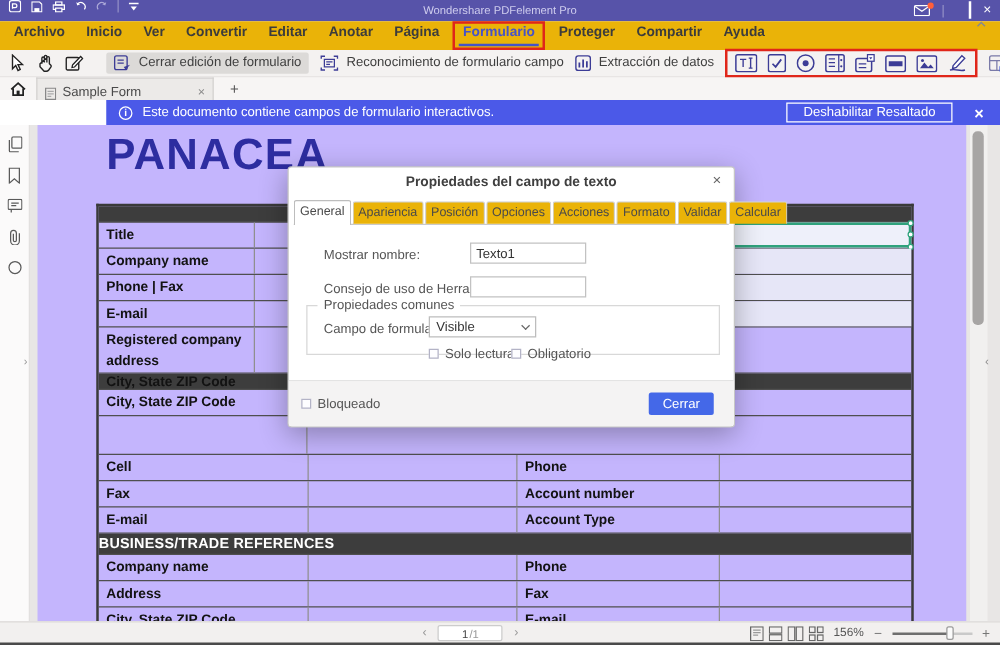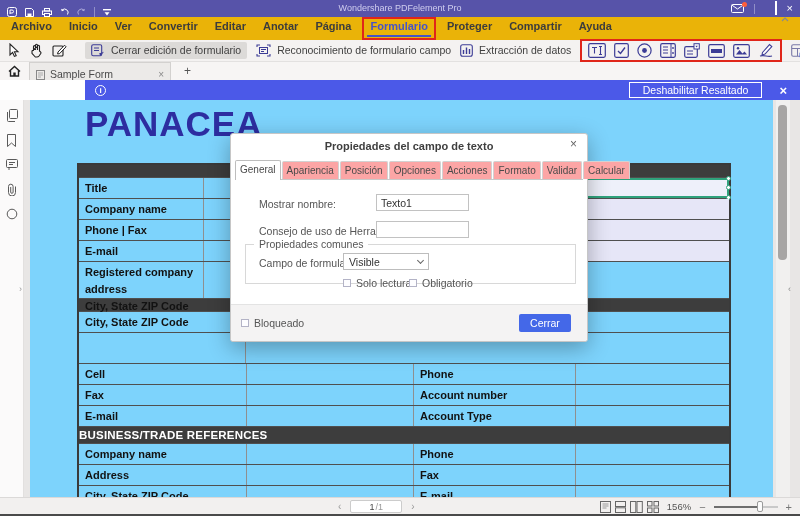--- a/index.html
+++ b/index.html
@@ -1,21 +1,21 @@
 <!DOCTYPE html>
 <html><head>
 <meta charset="utf-8">
 <style>
 *{box-sizing:border-box;margin:0;padding:0}
 html,body{width:800px;height:516px}
 body{font-family:"Liberation Sans","DejaVu Sans",sans-serif;position:relative;overflow:hidden;background:#fff}
 svg{display:block}
 
 
-.titlebar{position:absolute;top:0;left:0;right:0;height:17px;background:#5753a9;display:flex;align-items:flex-end;padding:0 7px}
+.titlebar{position:absolute;top:0;left:0;right:0;height:17px;background:#5753a9;display:flex;align-items:flex-start;padding:0 7px}
 .tb-icons{display:flex;align-items:center;gap:8px;position:relative;z-index:1}
 .tb-sep{width:1px;height:10px;background:rgba(255,255,255,.35)}
 .tb-title{position:absolute;left:0;right:0;top:0;height:17px;line-height:17px;text-align:center;font-size:9px;color:#cfcdee}
 .tb-right{margin-left:auto;display:flex;align-items:center;gap:10px;position:relative;z-index:1}
 .winbtn{color:#fff;font-size:11px;line-height:17px}
 .min-glyph{width:8px;height:1px;background:#fff;margin-top:2px}
 .max-glyph{width:7px;height:7px;border:1px solid #fff}
 .env{position:relative}
 .env .dot{position:absolute;top:-2px;right:-3px;width:5px;height:5px;border-radius:50%;background:#ff5e3a}
 
@@ -45,21 +45,21 @@
 .notif{position:absolute;top:80px;left:85px;right:0;height:20px;background:#4b59e8;display:flex;align-items:center;color:#fff;padding:0 10px;gap:8px}
 .notif .info{width:11px;height:11px;border:1px solid #fff;border-radius:50%;font-size:8px;font-weight:bold;display:flex;align-items:center;justify-content:center;flex:none}
 .notif .msg{font-size:10.5px}
 .notif .action{margin-left:auto;border:1px solid #fff;font-size:10.5px;padding:1px 13px}
 .notif .x{font-size:13px;margin:0 3px 0 9px;font-weight:bold}
 
 
 .main{position:absolute;top:100px;left:0;width:800px;height:397px;background:#e8e6e5}
 .sidebar{position:absolute;left:0;top:0;width:24px;height:100%;background:#fbfafa;border-right:1px solid #e2e0df;display:flex;flex-direction:column;align-items:center;padding-top:9px;gap:12px}
 .side-expand{position:absolute;left:19px;top:184px;color:#999;font-size:9px;z-index:2}
-.page{position:absolute;left:30px;top:0;width:743px;height:397px;background:#7dd3fc;overflow:hidden}
+.page{position:absolute;left:30px;top:0;width:743px;height:397px;background:#c4b5fd;overflow:hidden}
 .heading{position:absolute;left:55px;top:4px;font-size:35px;font-weight:bold;color:#2d2da0;letter-spacing:1px}
 .scroll{position:absolute;left:776px;top:0;width:14px;height:100%;background:#f1f0ef}
 .thumb{position:absolute;left:2px;top:5px;width:9px;height:155px;background:#a7a5a4;border-radius:4px}
 .panel-collapse{position:absolute;left:788px;top:184px;color:#8a8a8a;font-size:9px}
 
 
 .pdf-table{position:absolute;left:47px;top:63px;width:654px;border:2px solid #3a3a3a;border-bottom:none;font-weight:bold;font-size:11px;color:#121212}
 .trow{display:flex;border-bottom:1px solid #4f4f4f}
 .h13{height:13px}.h17{height:17px}.h21{height:21px}.h31{height:31px}.h37{height:37px}
 .bar{background:#3d3d3d;color:#fff;text-align:left}
@@ -72,21 +72,21 @@
 .ffill{position:absolute;top:0;bottom:0;left:90px;right:0;background:#e6e6f7}
 .ffill.sel{background:#eef0fa;border:2px solid #2fa27c}
 .hdl{position:absolute;width:5px;height:5px;background:#fff;border:1px solid #2fa27c;border-radius:50%;right:-4px}
 .hdl.t{top:-4px}.hdl.m{top:calc(50% - 3px)}.hdl.b{bottom:-4px}
 
 
 .dialog{position:absolute;left:230px;top:133px;width:358px;height:209px;background:#fff;border:1px solid #c6c6c6;border-radius:3px;box-shadow:0 6px 22px rgba(0,0,0,.3);z-index:10;font-size:10.5px;color:#555}
 .dlg-title{position:absolute;top:6px;left:0;right:0;text-align:center;font-size:11px;font-weight:bold;color:#3f3f3f}
 .dlg-x{position:absolute;top:3px;right:10px;font-size:12px;color:#666}
 .dlg-tabs{position:absolute;top:26px;left:4px;right:4px;display:flex;align-items:flex-end;border-bottom:1px solid #c9c9c9}
-.dtab{padding:3px 4px;border:1px solid #d2d2d2;border-bottom:none;background:#fca5a5;margin-right:1px;font-size:10px;color:#4a4a4a;border-radius:2px 2px 0 0;white-space:nowrap}
+.dtab{padding:3px 4px;border:1px solid #d2d2d2;border-bottom:none;background:#eab308;margin-right:1px;font-size:10px;color:#4a4a4a;border-radius:2px 2px 0 0;white-space:nowrap}
 .dtab.active{background:#fff;border-color:#bdbdbd;margin-bottom:-1px;padding-bottom:5px}
 .dlg-label{position:absolute;left:28px}
 .dlg-input{position:absolute;left:145px;width:93px;height:17px;border:1px solid #c2c2c2;background:#fff;font-size:10.5px;color:#333;padding:2px 4px;line-height:12px}
 .fieldset{position:absolute;left:14px;top:110px;width:331px;height:40px;border:1px solid #d8d8d8}
 .legend{position:absolute;top:-7px;left:8px;background:#fff;padding:0 5px;color:#555}
 .ff-label{position:absolute;left:13px;top:12px}
 .select{position:absolute;left:97px;top:8px;width:86px;height:17px;border:1px solid #bdbdbd;background:#fff;display:flex;align-items:center;padding:0 5px;color:#333}
 .select .chev{margin-left:auto;width:5px;height:5px;border-right:1px solid #666;border-bottom:1px solid #666;transform:rotate(45deg);margin-top:-3px}
 .chk{width:8px;height:8px;border:1px solid #b3b3c6;background:#fdfdff;display:inline-block;flex:none}
 .chkrow{position:absolute;top:32px;display:flex;align-items:center;gap:5px}
@@ -315,20 +315,21 @@
         </svg>
       </span>
     <span>Sample Form</span>
     <span class="x">×</span>
   </div>
   <span class="newtab">+</span>
 </div>
 
 <div class="notif">
   <span class="info">i</span>
+  <span class="msg">Este documento contiene campos de formulario interactivos.</span>
   <span class="action">Deshabilitar Resaltado</span>
   <span class="x">×</span>
 </div>
 
 <div class="main">
   <div class="sidebar">
     <span>
         <svg width="12" height="13" viewBox="0 0 12 13">
           <rect x="3.5" y="0.5" width="8" height="9" rx="1" fill="none" stroke="#5a5a5a"></rect>
           <path d="M1.5 3v8.5a1 1 0 0 0 1 1H9" fill="none" stroke="#5a5a5a"></path>

